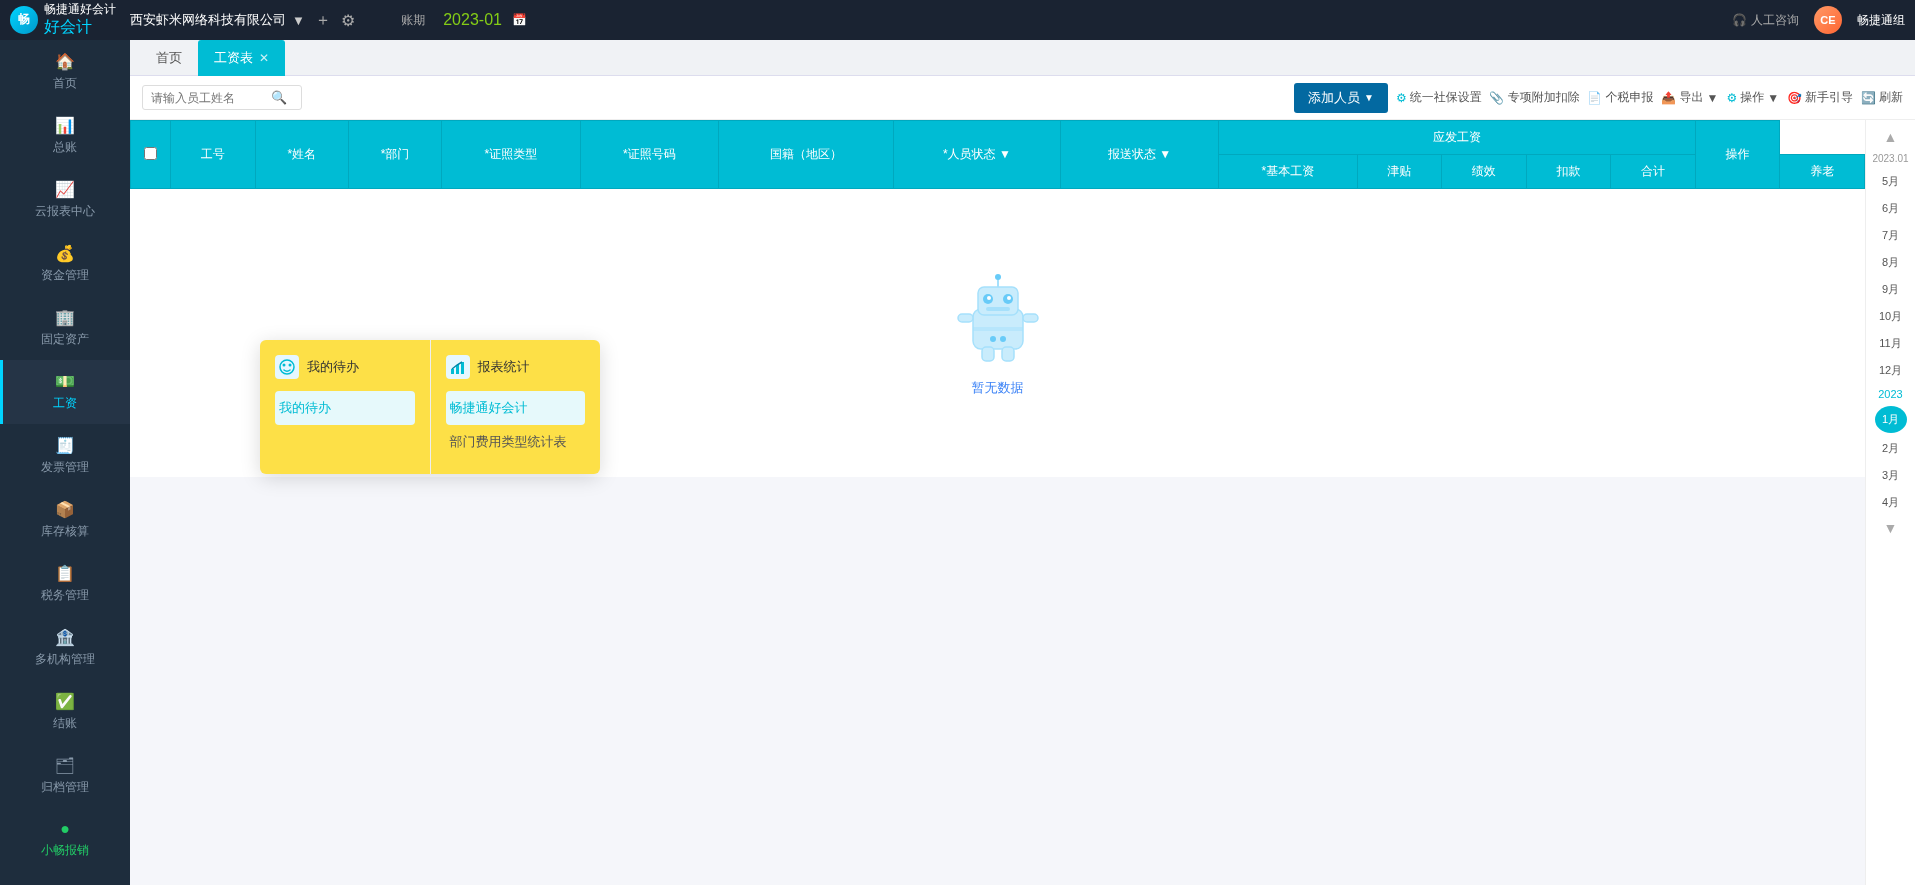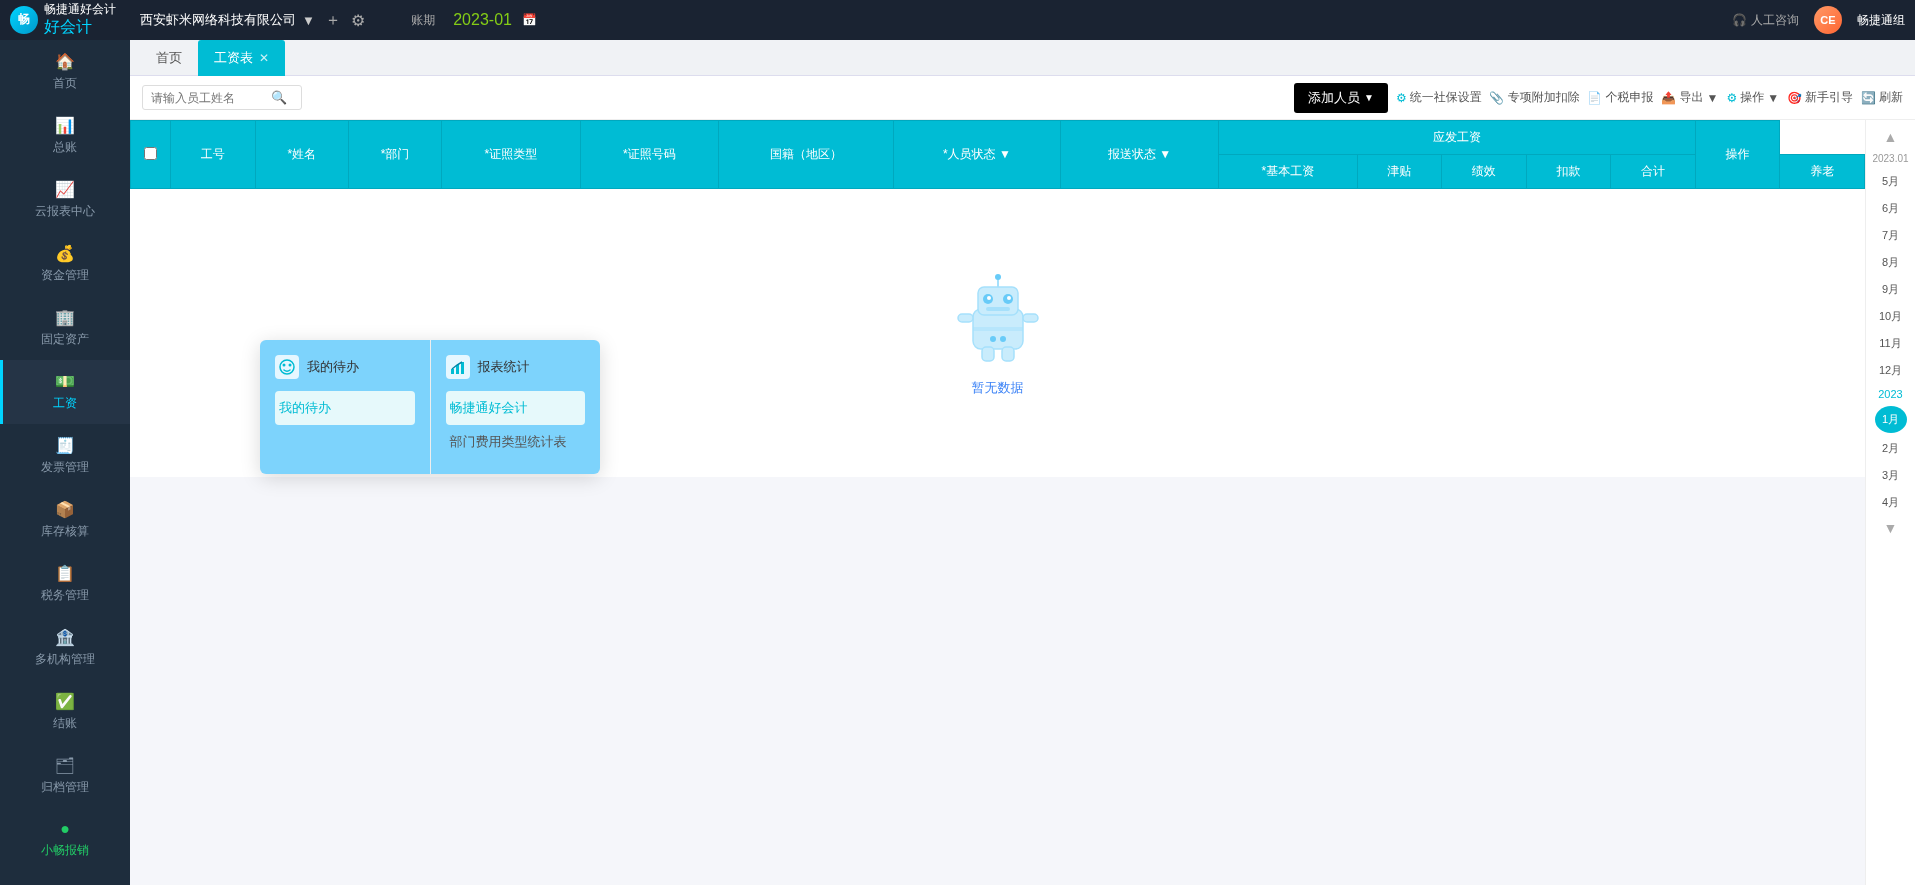--- a/index.html
+++ b/index.html
@@ -25,21 +25,21 @@
       background: linear-gradient(135deg, #00d4ff, #0099cc);
       border-radius: 50%;
       display: flex; align-items: center; justify-content: center;
       color: white; font-size: 12px; font-weight: bold;
     }
     .logo-text { color: white; font-size: 12px; line-height: 1.2; }
     .logo-sub { color: #00d4ff; font-size: 16px; }
 
     .company-area {
       display: flex; align-items: center; gap: 6px;
-      color: white; font-size: 13px; margin-left: 10px;
+      color: white; font-size: 13px; 
     }
     .company-dropdown { color: #ccc; cursor: pointer; }
     .header-actions { margin-left: 10px; display: flex; align-items: center; gap: 10px; }
     .header-btn { color: #aaa; background: none; border: none; cursor: pointer; font-size: 16px; }
     .period-label { color: #aaa; font-size: 12px; margin-left: 36px; }
     .period-value { color: #84cc16; font-size: 16px; margin-left: 8px; }
     .period-icon { color: #aaa; font-size: 12px; }
 
     .header-right {
       margin-left: auto;
@@ -143,21 +143,21 @@
     }
     .search-input {
       border: none; outline: none;
       font-size: 12px; color: #999;
       width: 120px; background: transparent;
     }
     .search-icon { color: #aaa; font-size: 13px; }
 
     .toolbar-right { margin-left: auto; display: flex; align-items: center; gap: 8px; }
     .add-btn {
-      background: #000000;
+      background: #0369a1;
       color: white;
       border: none;
       padding: 6px 14px;
       border-radius: 3px;
       cursor: pointer;
       font-size: 13px;
       display: flex; align-items: center; gap: 4px;
     }
     .add-btn-arrow { font-size: 10px; }
     .action-btn {
@@ -238,21 +238,21 @@
     .month-nav-btn {
       color: #aaa; font-size: 14px; cursor: pointer; padding: 4px;
     }
 
     
     .popup-menu {
       position: absolute;
       left: 130px;
       top: 300px;
       width: 340px;
-      background: #7dd3fc;
+      background: #fde047;
       border-radius: 6px;
       box-shadow: 0 4px 20px rgba(0,0,0,0.15);
       z-index: 100;
       display: flex;
       overflow: hidden;
     }
     .popup-col {
       flex: 1;
       padding: 15px;
     }

